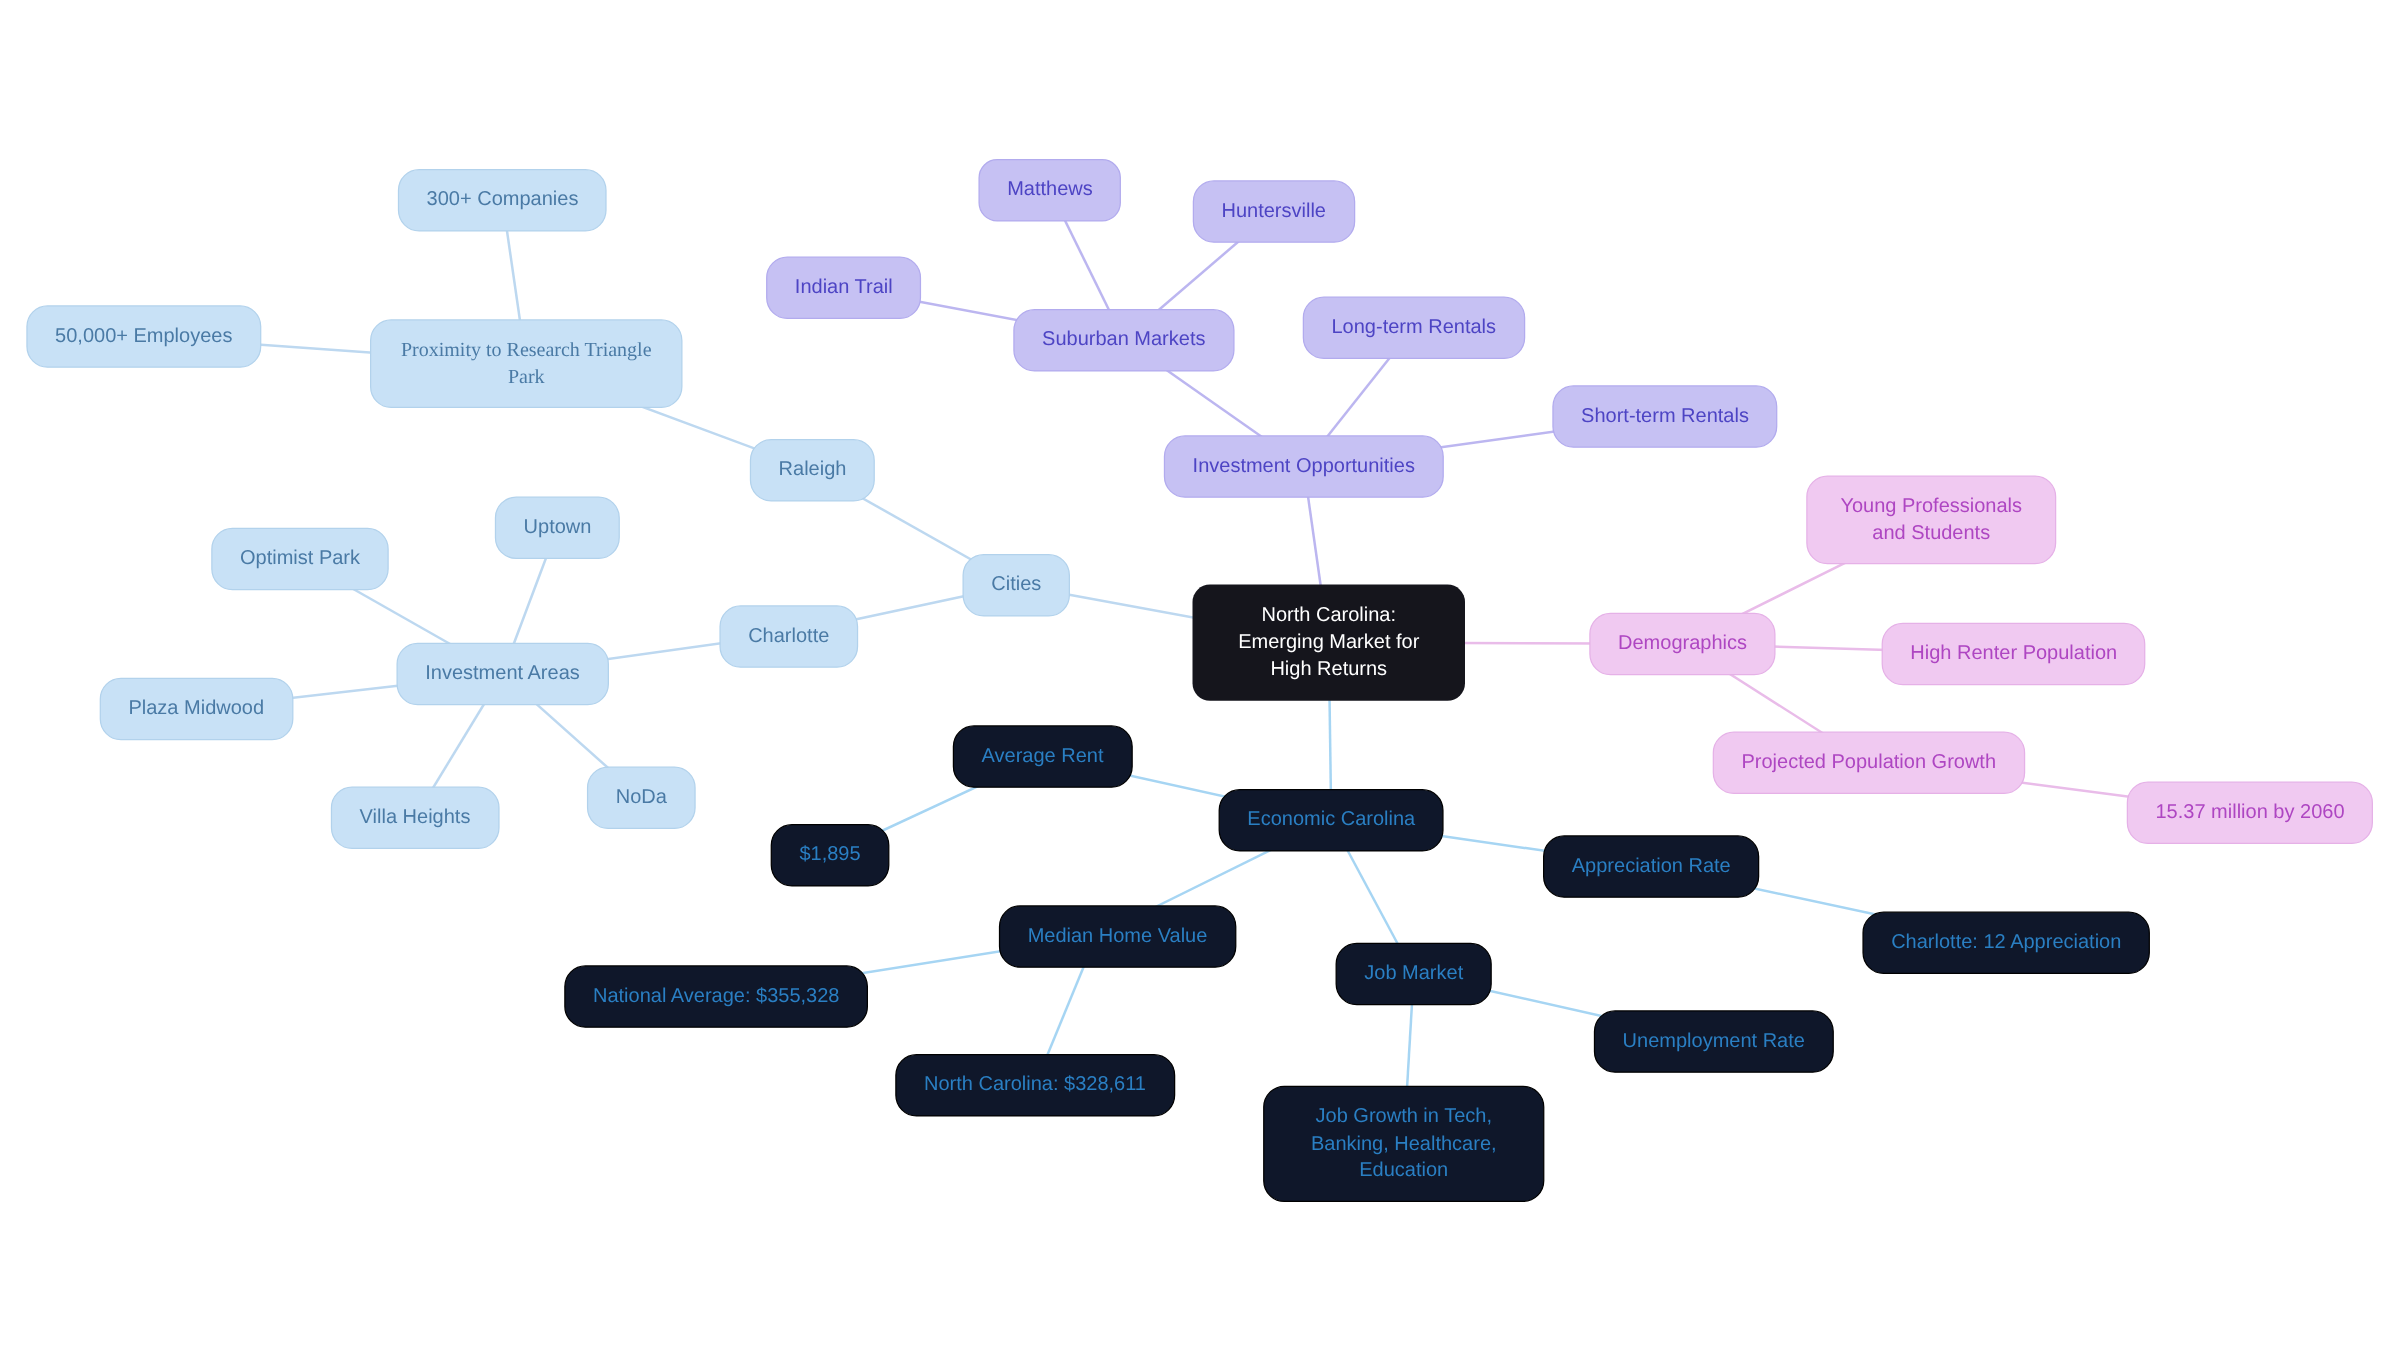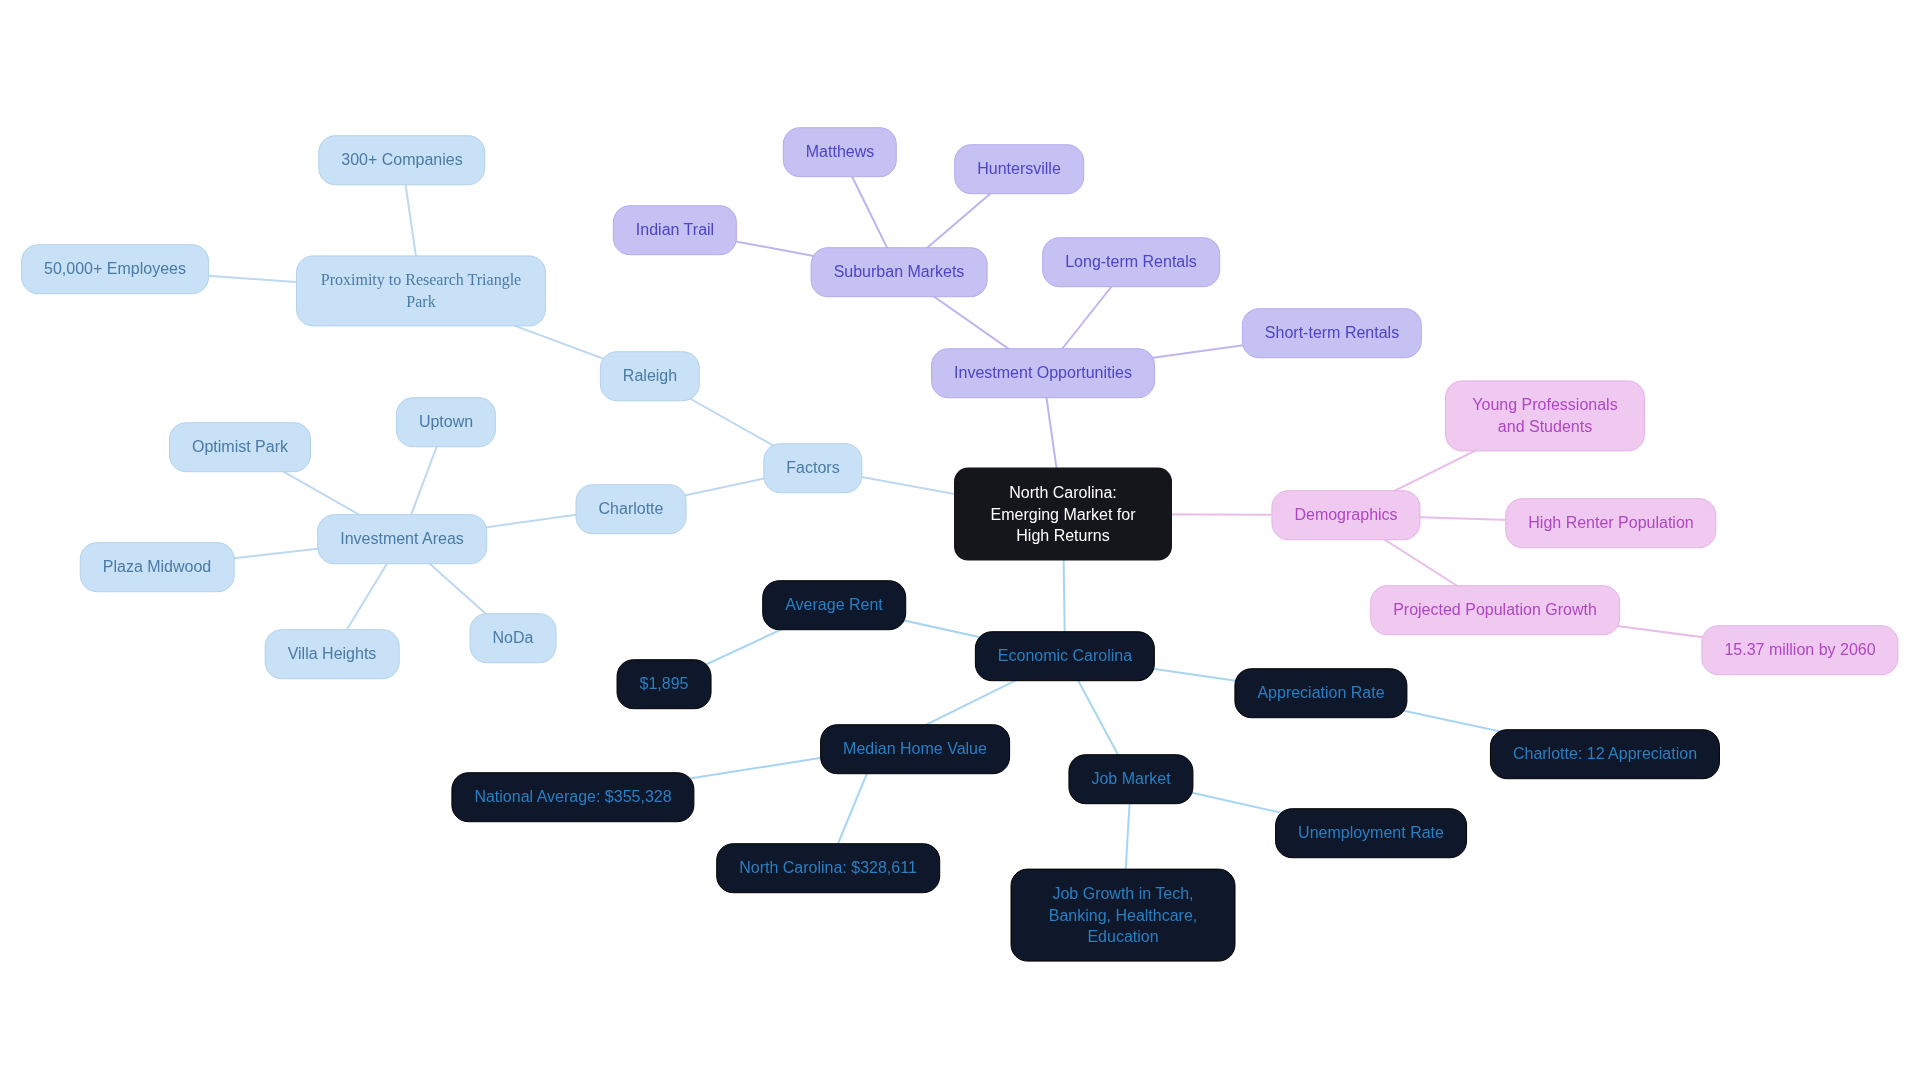--- a/index.html
+++ b/index.html
@@ -88,51 +88,51 @@
       <line x1="1065" y1="656" x2="1321" y2="693"></line>
       <line x1="1321" y1="693" x2="1605" y2="754"></line>
       <line x1="1065" y1="656" x2="1131" y2="779"></line>
       <line x1="1131" y1="779" x2="1371" y2="833"></line>
       <line x1="1131" y1="779" x2="1123" y2="915"></line>
     </g>
   </svg>
 
   <div class="node root-node" style="left:1063px;top:514px;">North Carolina: Emerging Market for High Returns</div>
 
-  <div class="node b-cities" style="left:813px;top:468px;">Factors</div>
+  <div class="node b-cities" style="left:813px;top:468px;">Cities</div>
   <div class="node b-cities" style="left:650px;top:376px;">Raleigh</div>
   <div class="node b-cities wrap w240" style="left:421px;top:291px;font-family:Liberation Serif, serif;">Proximity to Research Triangle Park</div>
   <div class="node b-cities" style="left:402px;top:160px;">300+ Companies</div>
   <div class="node b-cities" style="left:115px;top:269px;">50,000+ Employees</div>
   <div class="node b-cities" style="left:631px;top:509px;text-align:center;">Charlotte</div>
   <div class="node b-cities" style="left:402px;top:539px;">Investment Areas</div>
   <div class="node b-cities" style="left:446px;top:422px;">Uptown</div>
   <div class="node b-cities" style="left:240px;top:447px;">Optimist Park</div>
   <div class="node b-cities" style="left:157px;top:567px;">Plaza Midwood</div>
   <div class="node b-cities" style="left:332px;top:654px;">Villa Heights</div>
   <div class="node b-cities" style="left:513px;top:638px;">NoDa</div>
 
   <div class="node b-invest" style="left:1043px;top:373px;">Investment Opportunities</div>
   <div class="node b-invest" style="left:899px;top:272px;">Suburban Markets</div>
-  <div class="node b-invest" style="left:840px;top:152px;">Matthews</div>
+  <div class="node b-invest" style="left:840px;top:152px;border-radius:15px;">Matthews</div>
   <div class="node b-invest" style="left:1019px;top:169px;">Huntersville</div>
   <div class="node b-invest" style="left:675px;top:230px;">Indian Trail</div>
   <div class="node b-invest" style="left:1332px;top:333px;">Short-term Rentals</div>
   <div class="node b-invest" style="left:1131px;top:262px;">Long-term Rentals</div>
 
   <div class="node b-demo" style="left:1346px;top:515px;">Demographics</div>
   <div class="node b-demo wrap w200" style="left:1545px;top:416px;">Young Professionals and Students</div>
   <div class="node b-demo" style="left:1611px;top:523px;">High Renter Population</div>
   <div class="node b-demo" style="left:1495px;top:610px;">Projected Population Growth</div>
   <div class="node b-demo" style="left:1800px;top:650px;">15.37 million by 2060</div>
 
   <div class="node b-econ" style="left:1065px;top:656px;">Economic Carolina</div>
   <div class="node b-econ" style="left:834px;top:605px;">Average Rent</div>
   <div class="node b-econ" style="left:664px;top:684px;">$1,895</div>
-  <div class="node b-econ" style="left:915px;top:749px;">Median Home Value</div>
+  <div class="node b-econ" style="left:894px;top:749px;">Median Home Value</div>
   <div class="node b-econ" style="left:573px;top:797px;">National Average: $355,328</div>
   <div class="node b-econ" style="left:828px;top:868px;text-align:center;">North Carolina: $328,611</div>
   <div class="node b-econ" style="left:1321px;top:693px;border-radius:17px;">Appreciation Rate</div>
   <div class="node b-econ" style="left:1605px;top:754px;">Charlotte: 12 Appreciation</div>
   <div class="node b-econ" style="left:1131px;top:779px;">Job Market</div>
   <div class="node b-econ" style="left:1371px;top:833px;">Unemployment Rate</div>
   <div class="node b-econ wrap w225" style="left:1123px;top:915px;">Job Growth in Tech, Banking, Healthcare, Education</div>
 
 </div>
 

